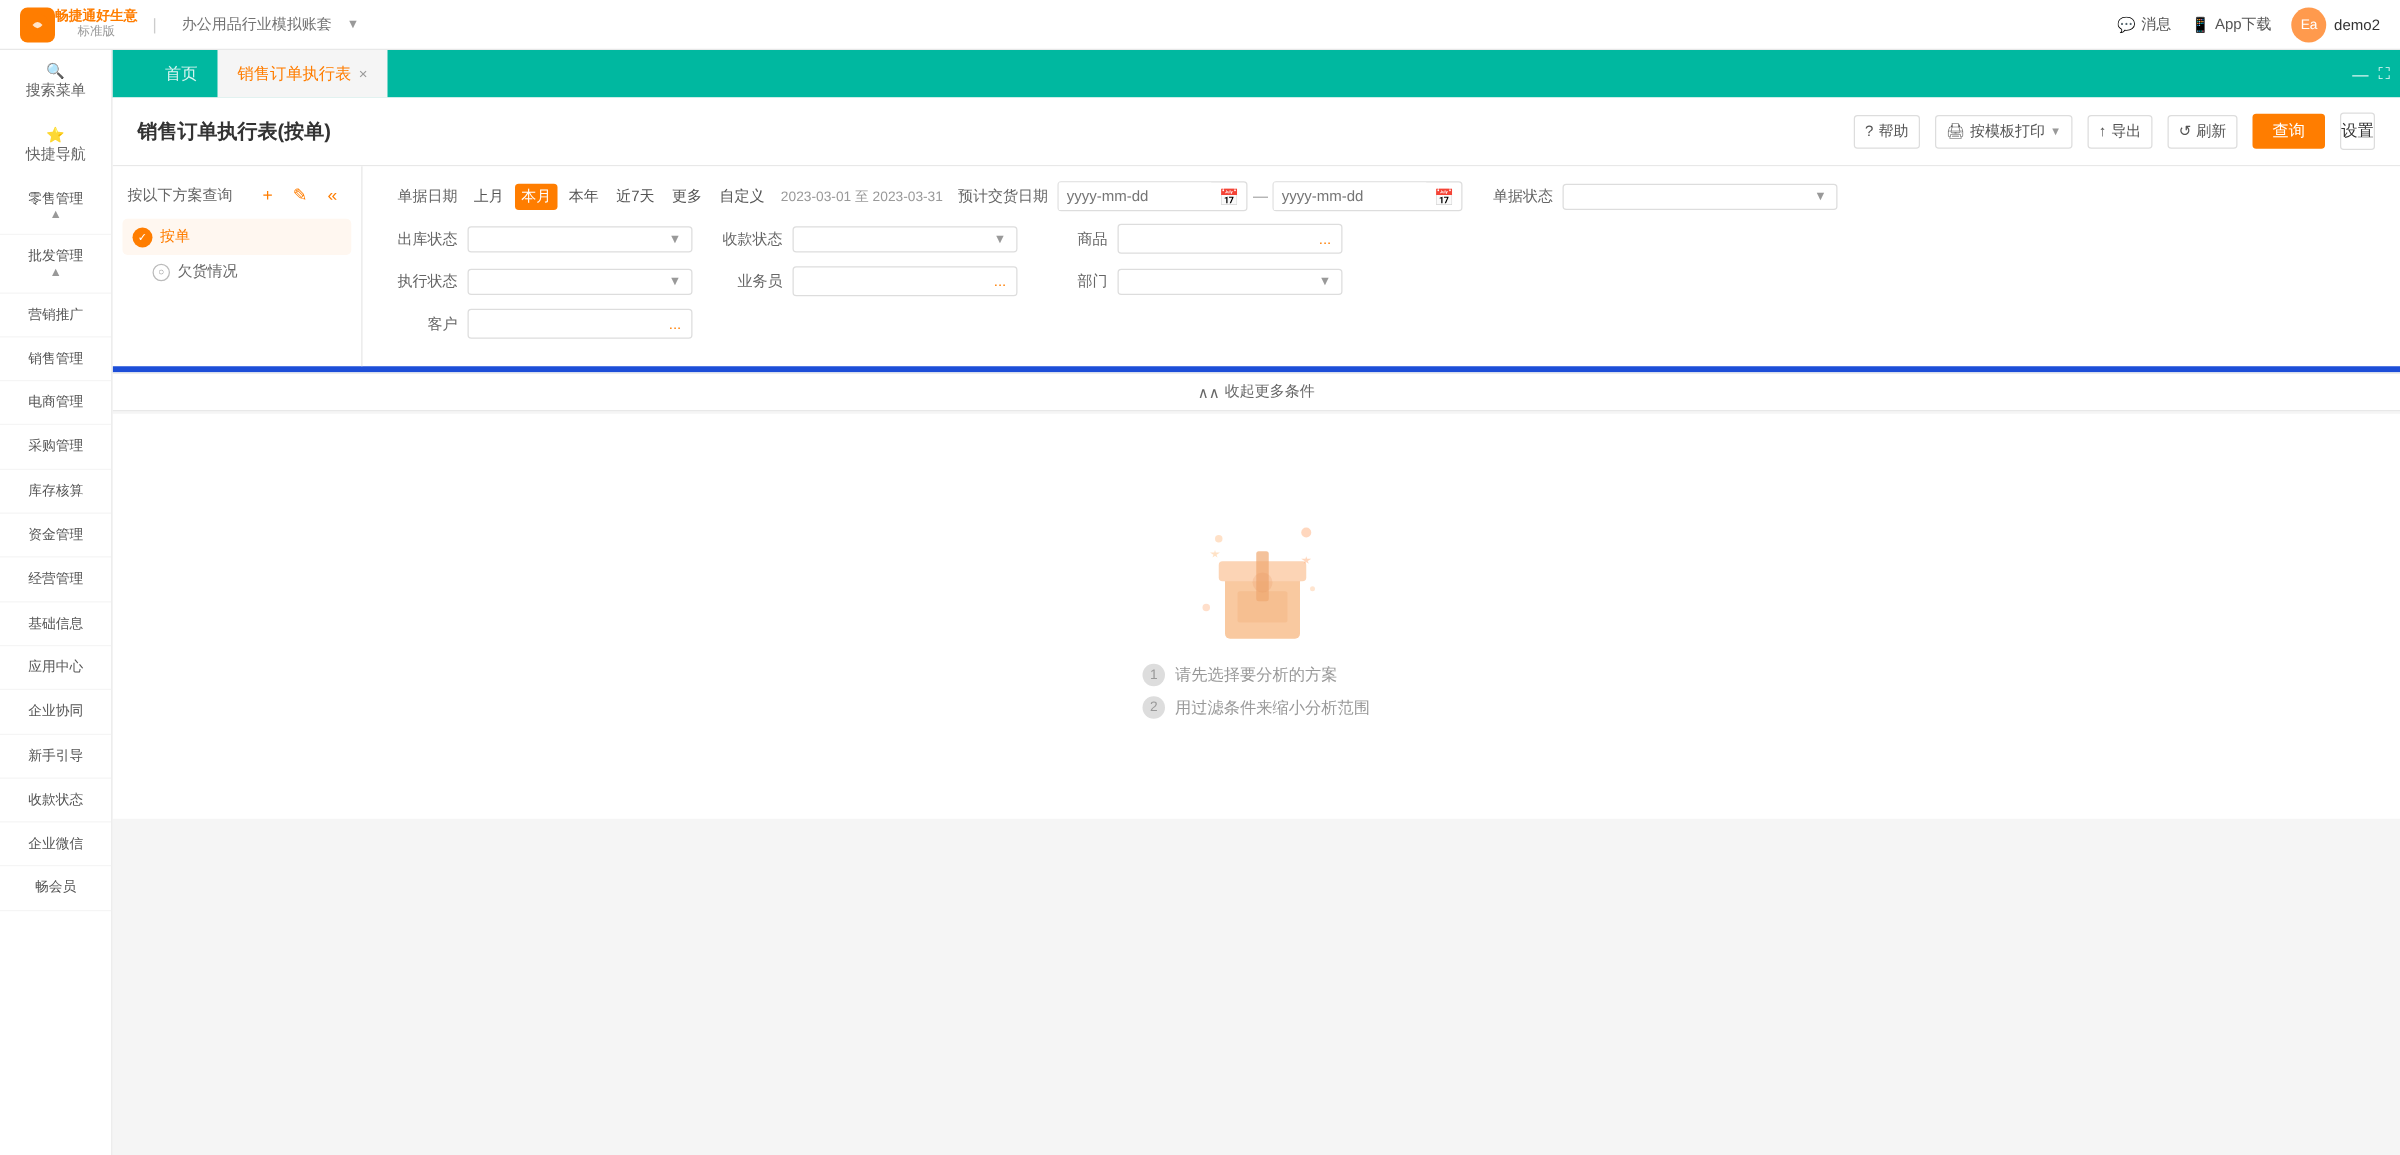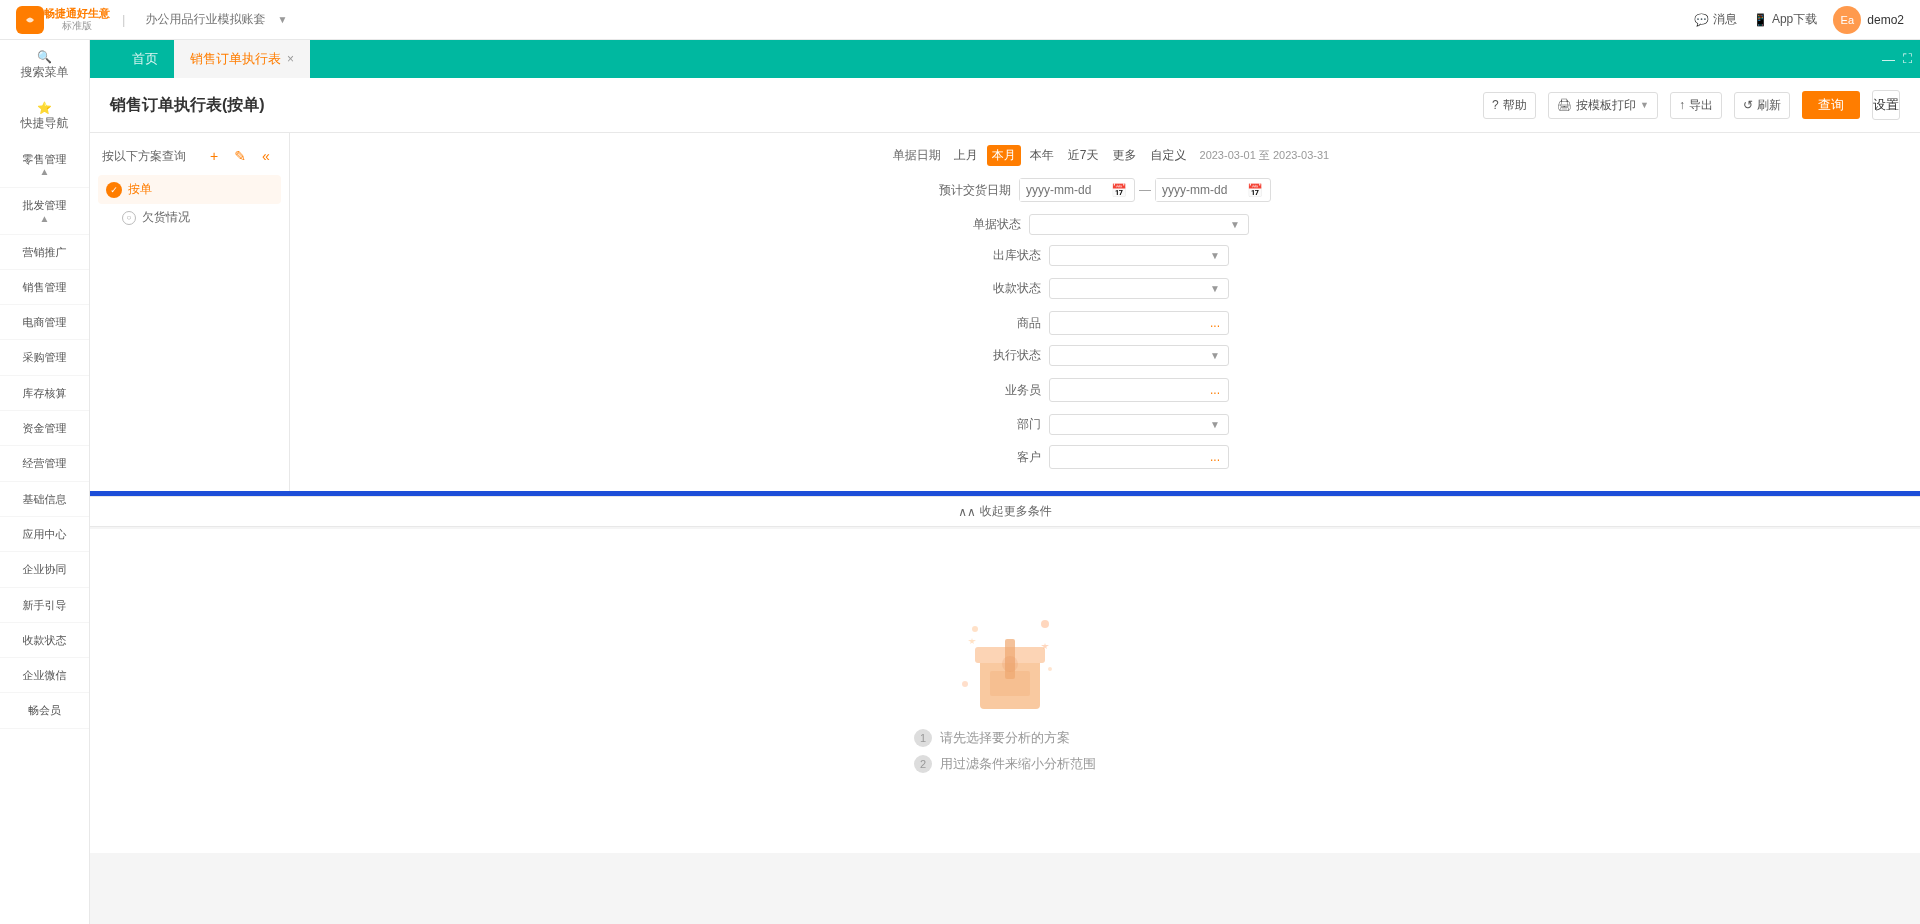--- a/index.html
+++ b/index.html
@@ -288,21 +288,20 @@
     .filter-right {
       flex: 1;
       padding: 12px 16px;
     }
     .filter-row {
       display: flex;
       align-items: center;
       gap: 12px;
       margin-bottom: 10px;
       flex-wrap: wrap;
-      flex-direction: column;
     }
     .filter-field {
       display: flex;
       align-items: center;
       gap: 8px;
     }
     .filter-label {
       font-size: 12px;
       color: #666;
       white-space: nowrap;
@@ -338,21 +337,21 @@
     .date-range {
       font-size: 11px;
       color: #999;
     }
     .filter-input-with-icon {
       display: flex;
       align-items: center;
       border: 1px solid #ddd;
       border-radius: 3px;
       background: #fff;
-      width: 116px;
+      width: 152px;
     }
     .filter-input-with-icon input {
       border: none;
       outline: none;
       padding: 4px 6px;
       font-size: 12px;
       width: 100%;
       color: #999;
     }
     .filter-input-with-icon .cal-icon {

